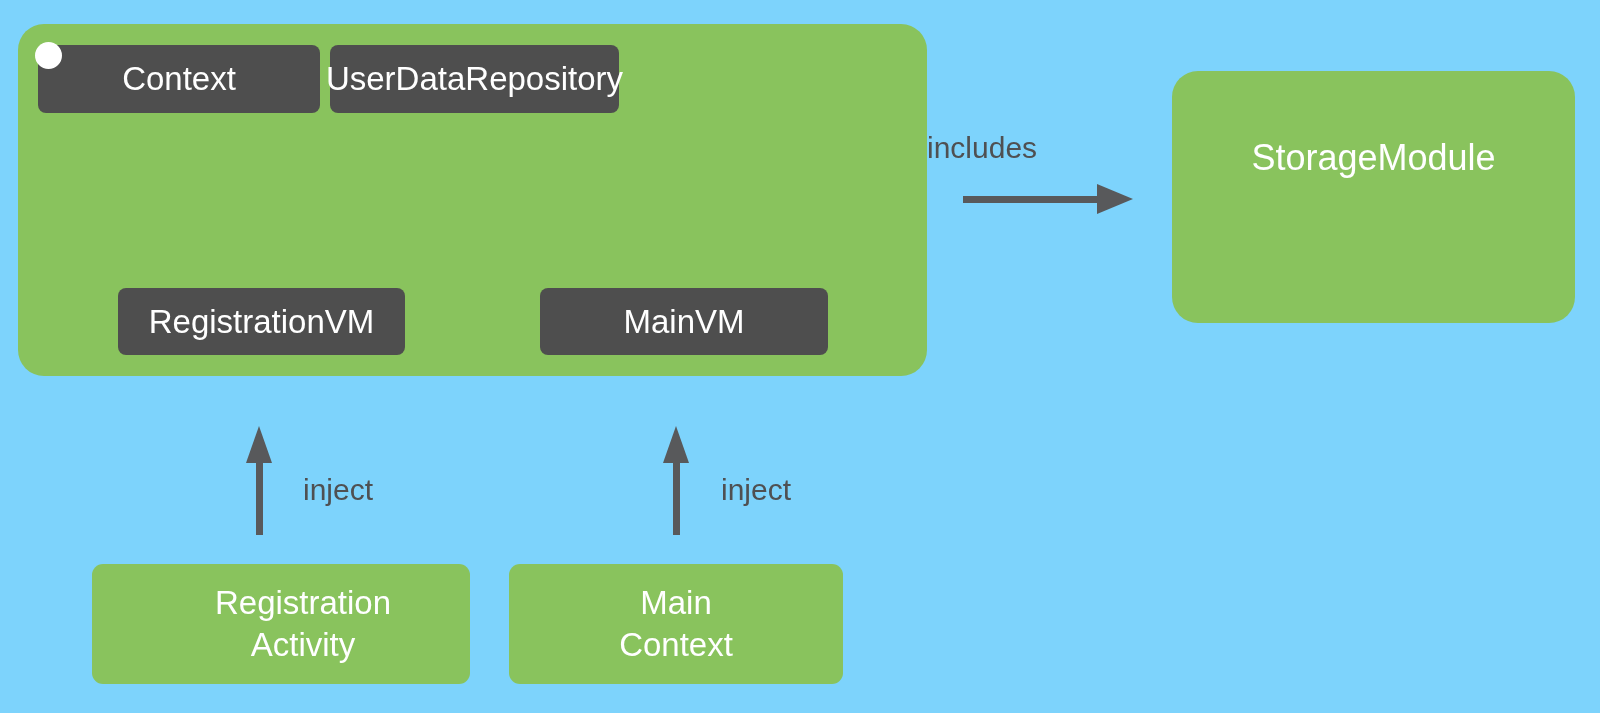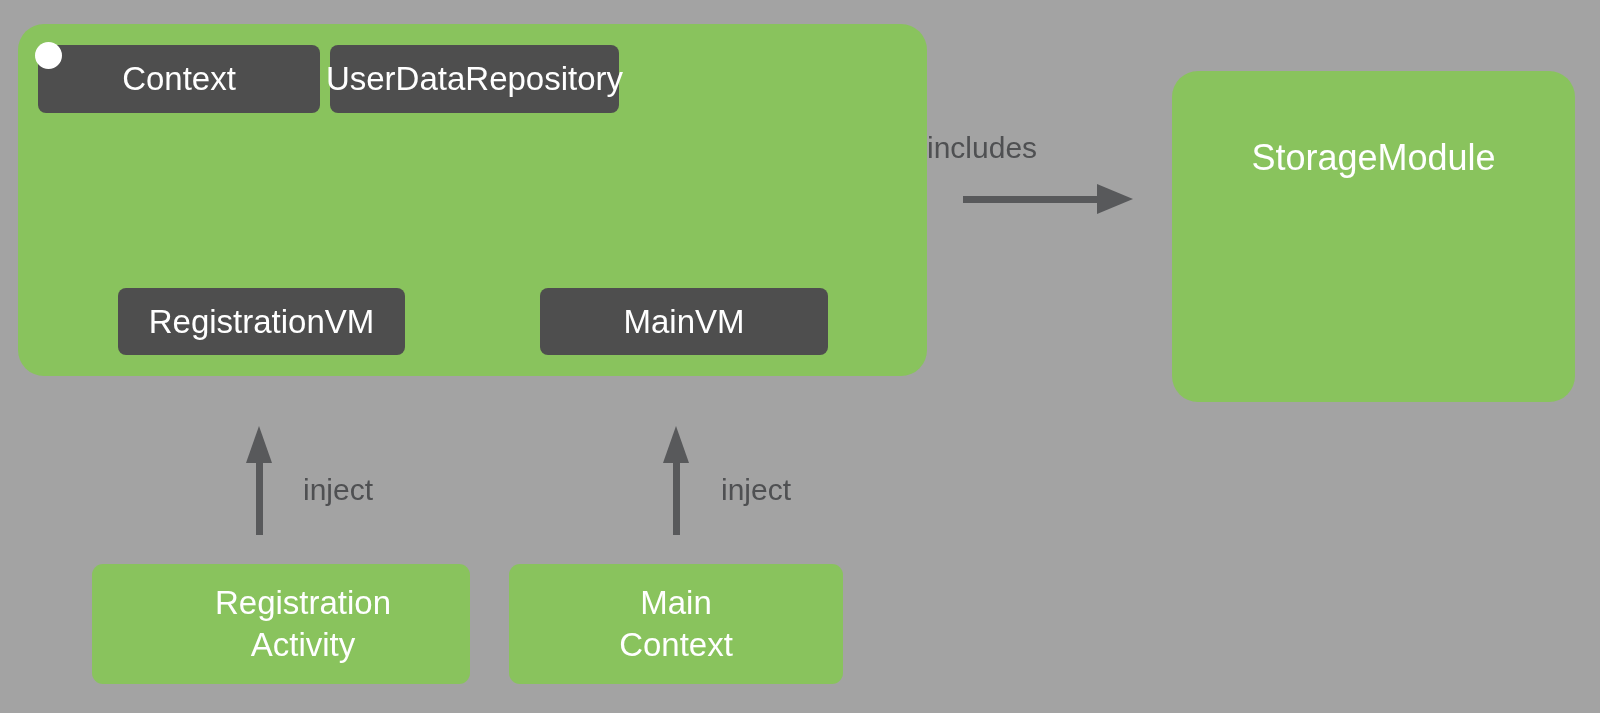--- a/index.html
+++ b/index.html
@@ -1,28 +1,28 @@
 <!DOCTYPE html>
 <html><head>
 <meta charset="utf-8">
 <style>
   html, body { margin: 0; padding: 0; background: #ffffff; }
   .canvas {
     position: relative;
     width: 1600px;
     height: 713px;
-    background: #a3a3a3;
+    background: #7dd3fc;
     font-family: "Liberation Sans", sans-serif;
     overflow: hidden;
   }
 
   
   .green-box { position: absolute; background: #89C35D; }
   .app-component { left: 18px; top: 24px; width: 909px; height: 352px; border-radius: 26px; }
-  .storage-module { left: 1172px; top: 71px; width: 403px; height: 331px; border-radius: 26px; }
+  .storage-module { left: 1172px; top: 71px; width: 403px; height: 252px; border-radius: 26px; }
   .activity-box {
     top: 564px; width: 334px; height: 120px; border-radius: 11px;
     display: flex; align-items: center; justify-content: center;
     color: #ffffff; font-size: 33px; line-height: 42px; text-align: center;
     white-space: pre-line;
   }
   .activity-registration { left: 92px; padding-left: 44px; }
   .activity-main { left: 509px; }
 
   

